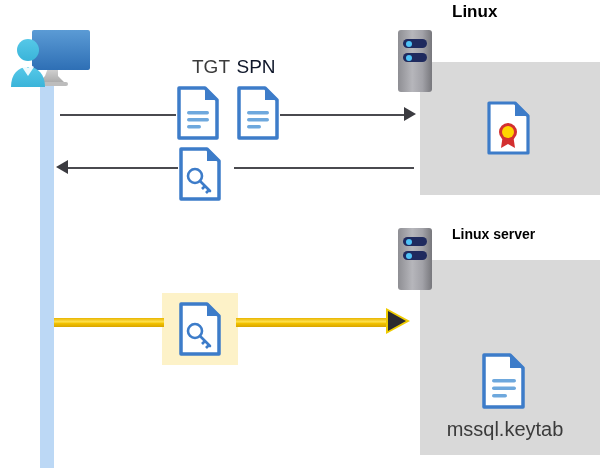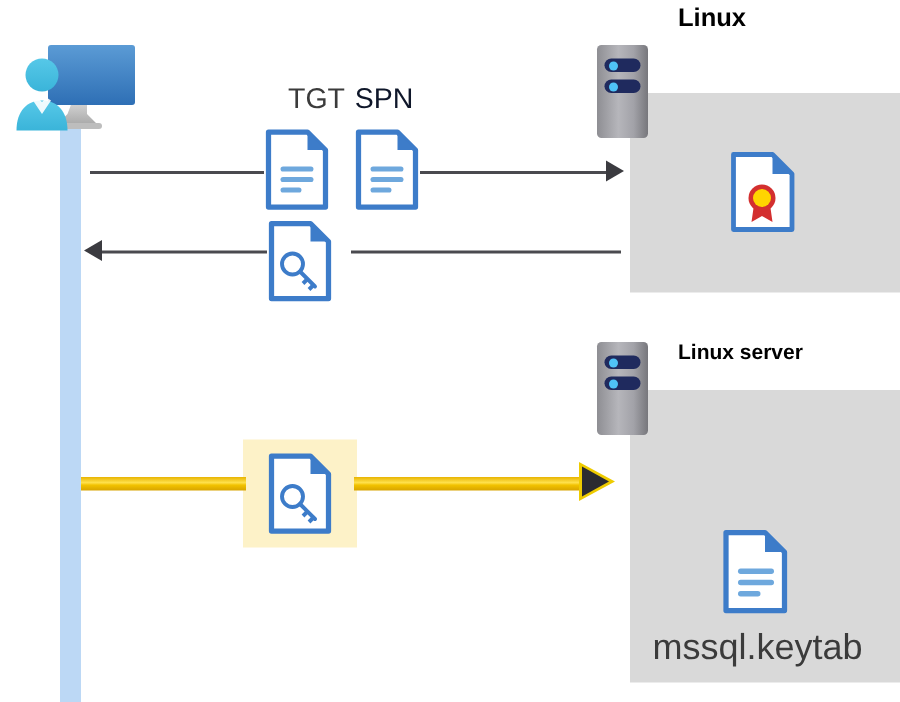--- a/index.html
+++ b/index.html
@@ -27,21 +27,21 @@
   .lbl-tgt{
     position:absolute;left:172px;top:56px;width:46px;text-align:center;
     font-size:19px;color:#3b3b3b;margin-left:16px;
   }
   .lbl-spn{
     position:absolute;left:232px;top:56px;width:48px;text-align:center;
     font-size:19px;color:#0f172a;
   }
   .lbl-keytab{
     position:absolute;left:420px;top:418px;width:170px;text-align:center;
-    font-size:24px;color:#3b3b3b;
+    font-size:20px;color:#3b3b3b;
   }
 
   
   .panel{position:absolute;background:#d9d9d9;}
   #dc-panel{left:420px;top:62px;width:180px;height:133px;}
   #linux-panel{left:420px;top:260px;width:180px;height:195px;}
 
   
   #lifeline{
     position:absolute;left:40px;top:86px;width:14px;height:382px;

